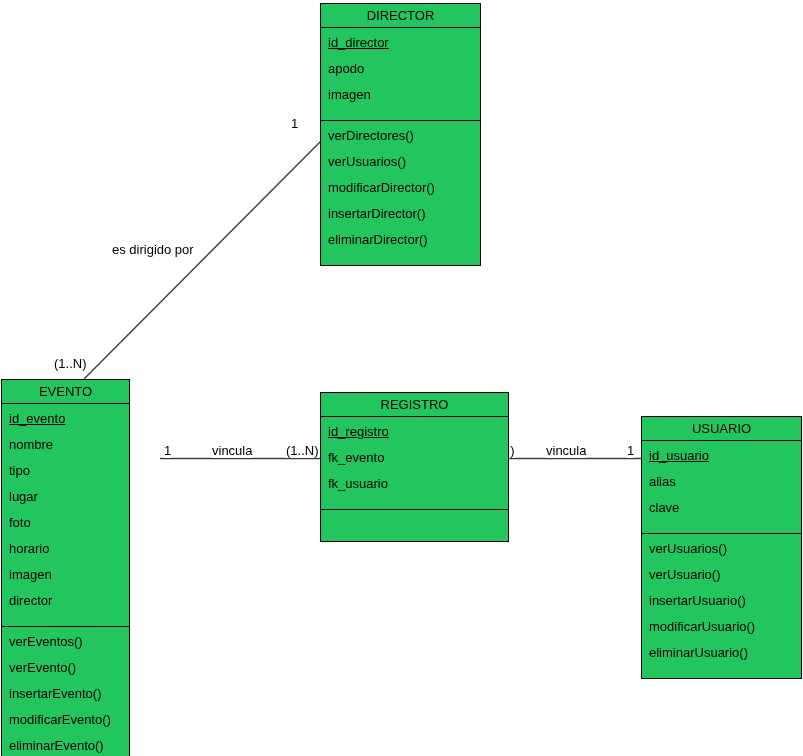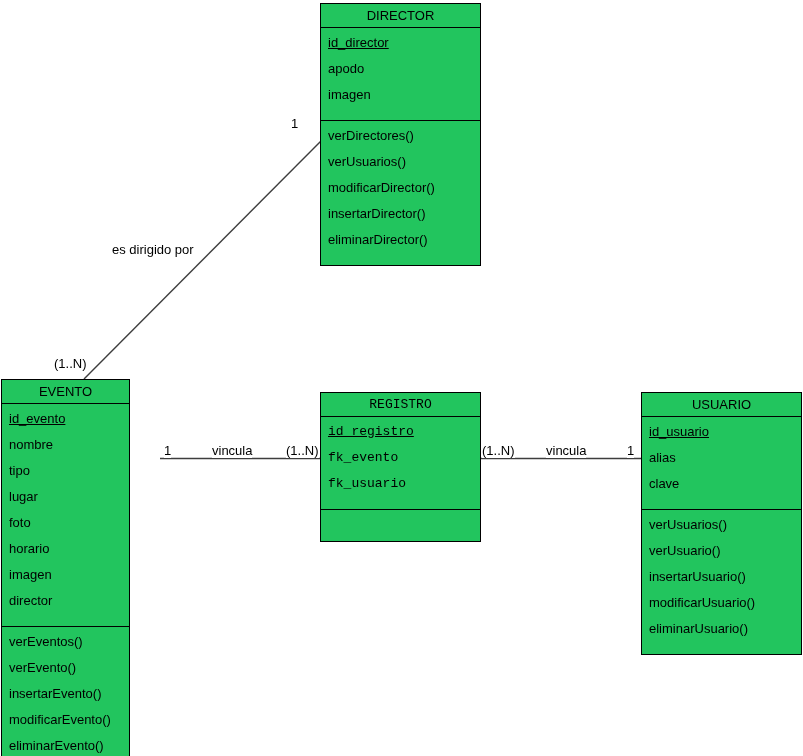--- a/index.html
+++ b/index.html
@@ -106,31 +106,31 @@
     </div>
     <div class="section">
       <div class="row">verEventos()</div>
       <div class="row">verEvento()</div>
       <div class="row">insertarEvento()</div>
       <div class="row">modificarEvento()</div>
       <div class="row">eliminarEvento()</div>
     </div>
   </div>
 
-  <div class="class-box" style="left:320px; top:392px; width:161px;font-family:Liberation Mono, monospace;">
+  <div class="class-box" style="left:320px; top:392px; width:189px;">
     <div class="class-title">REGISTRO</div>
     <div class="section attrs">
       <div class="row pk">id_registro</div>
       <div class="row">fk_evento</div>
       <div class="row">fk_usuario</div>
     </div>
     <div class="section methods-empty"></div>
   </div>
 
-  <div class="class-box" style="left:641px; top:392px; width:161px;">
+  <div class="class-box" style="left:641px; top:416px; width:161px;">
     <div class="class-title">USUARIO</div>
     <div class="section attrs">
       <div class="row pk">id_usuario</div>
       <div class="row">alias</div>
       <div class="row">clave</div>
     </div>
     <div class="section">
       <div class="row">verUsuarios()</div>
       <div class="row">verUsuario()</div>
       <div class="row">insertarUsuario()</div>

